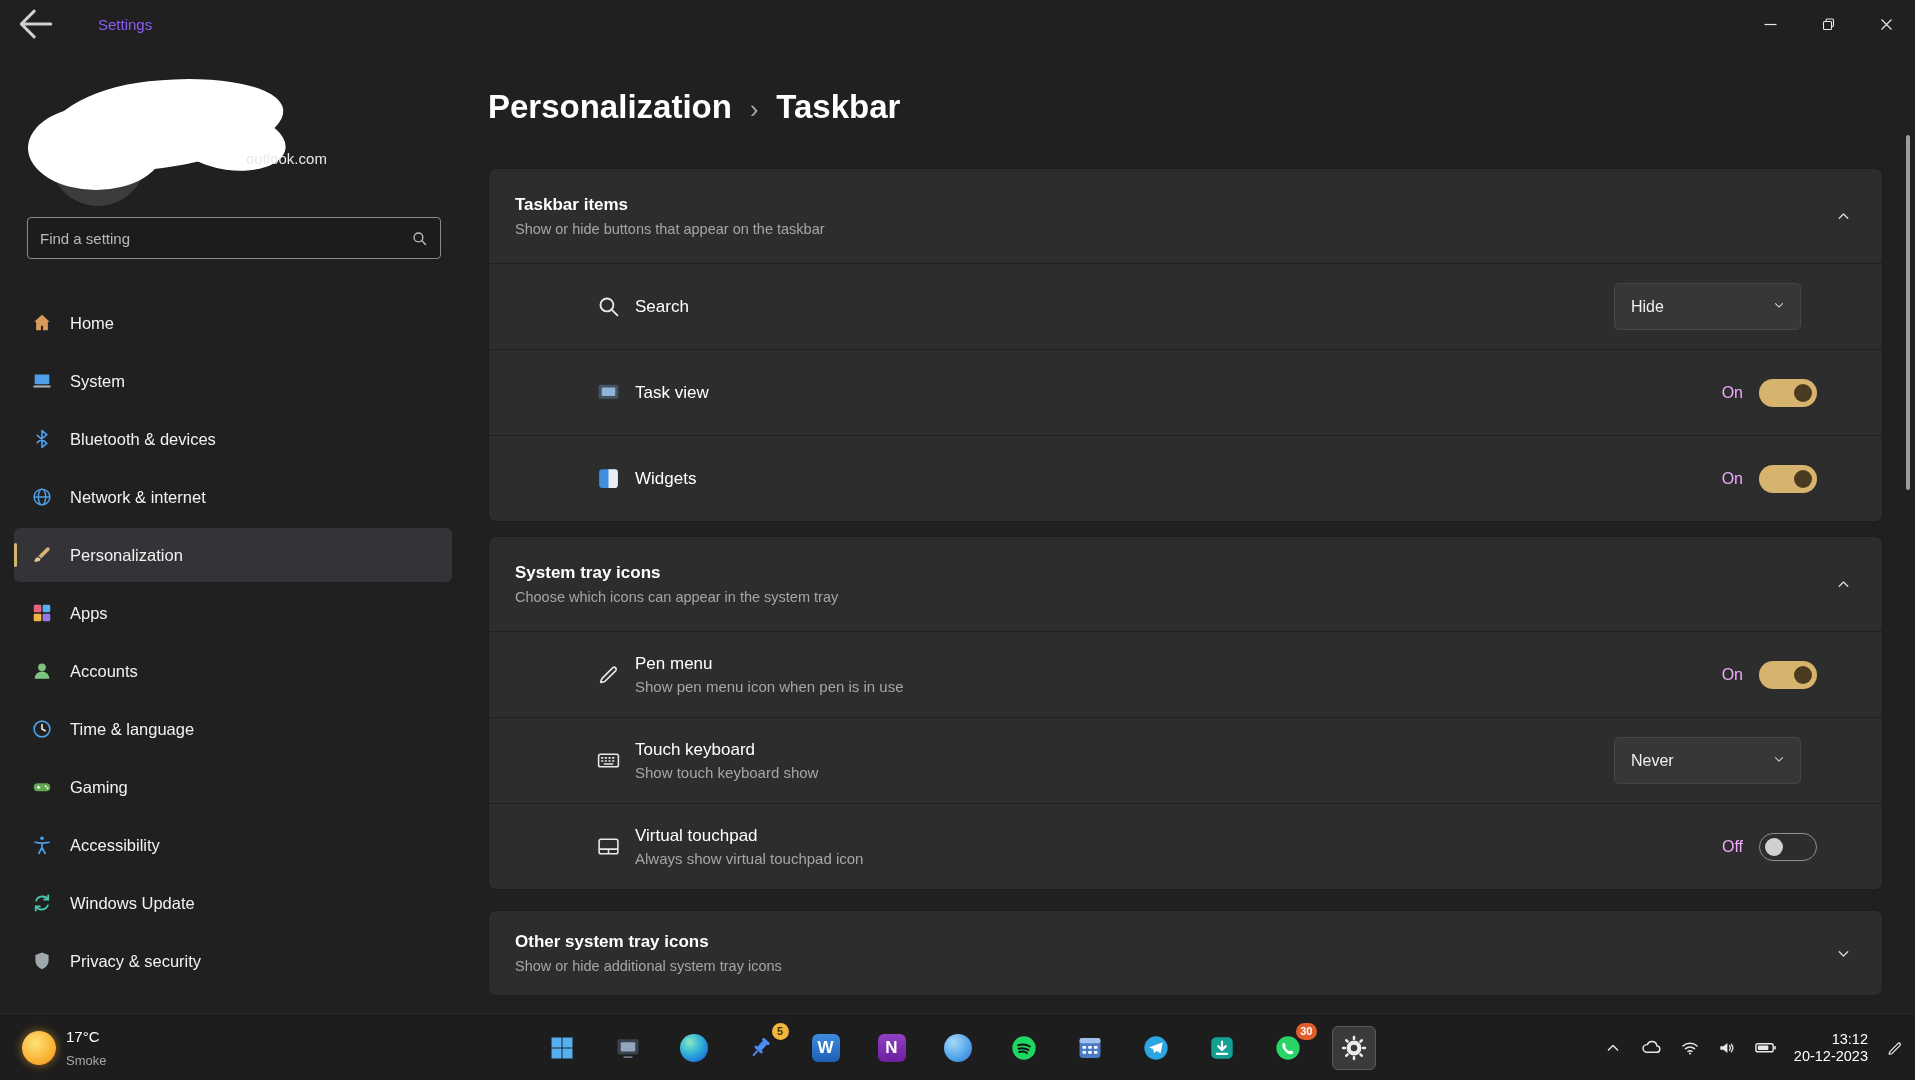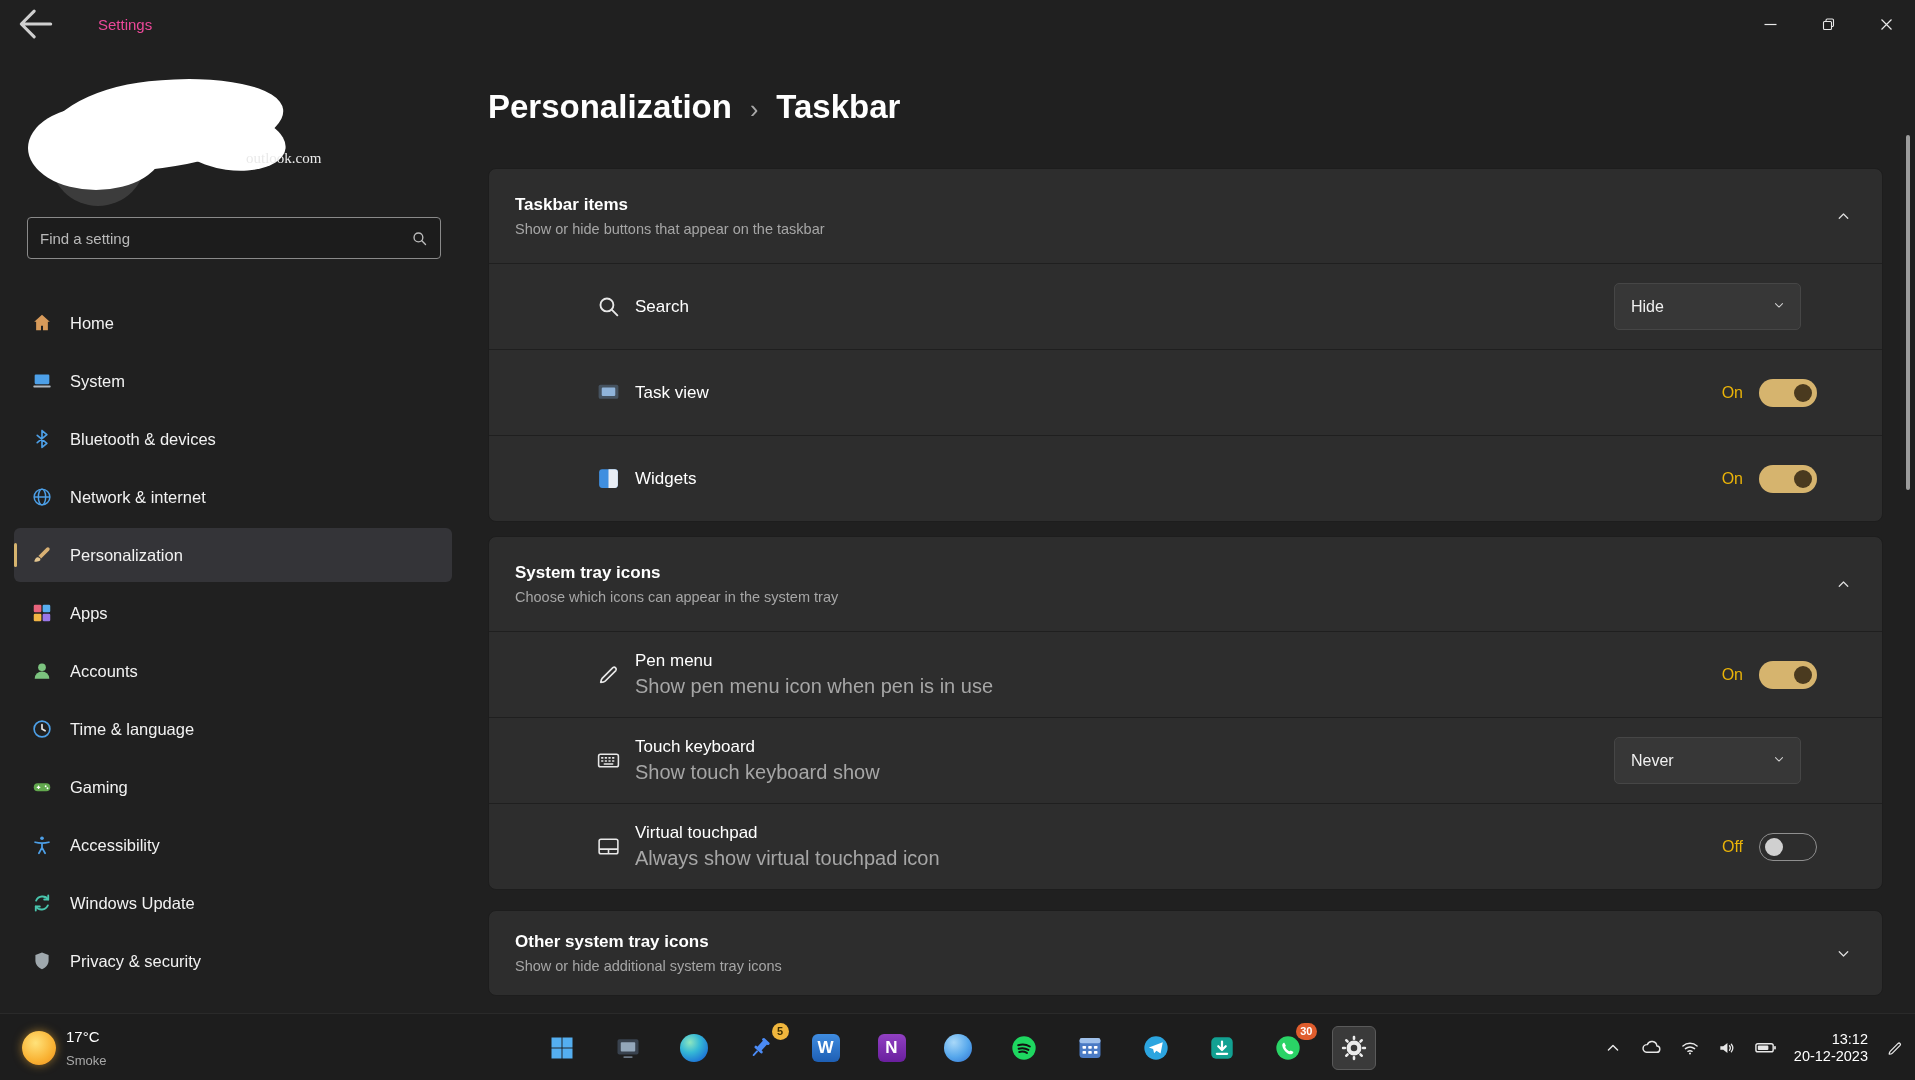--- a/index.html
+++ b/index.html
@@ -3,32 +3,32 @@
 <meta charset="utf-8">
 <style>
   * { margin:0; padding:0; box-sizing:border-box; }
   html,body { width:1915px; height:1080px; }
   body { font-family:"Liberation Sans", sans-serif; background:#202020; color:#fff; overflow:hidden; }
   .screen { position:relative; width:1915px; height:1080px; background:#202020; overflow:hidden; }
 
   
   .titlebar { position:absolute; top:0; left:0; right:0; height:48px; display:flex; align-items:center; }
   .back-btn { width:44px; height:38px; margin-left:14px; display:flex; align-items:center; justify-content:center; border-radius:5px; }
-  .tb-title { margin-left:40px; font-size:15px; font-weight:500; color:#ec4899; }
+  .tb-title { margin-left:40px; font-size:15px; font-weight:500; color:#8b5cf6; }
   .win-controls { margin-left:auto; display:flex; height:48px; }
   .win-btn { width:58px; height:48px; display:flex; align-items:center; justify-content:center; }
 
   
   .sidebar { position:absolute; left:0; top:48px; width:466px; bottom:67px; }
   .account { position:absolute; left:24px; top:20px; width:420px; height:140px; }
   .avatar-dark { position:absolute; left:26px; top:42px; width:96px; height:96px; border-radius:50%; background:#3c3c3c; }
   .blob1 { position:absolute; left:18px; top:12px; width:242px; height:88px; background:#fff; border-radius:46% 54% 58% 42% / 62% 48% 52% 38%; transform:rotate(-6deg); }
   .blob2 { position:absolute; left:4px; top:38px; width:136px; height:84px; background:#fff; border-radius:50%; }
   .blob3 { position:absolute; left:150px; top:44px; width:112px; height:58px; background:#fff; border-radius:50%; transform:rotate(8deg); }
-  .account-email { position:absolute; left:222px; top:82px; font-size:15px; color:#eaeaea;font-family:Liberation Serif, serif; }
+  .account-email { position:absolute; left:222px; top:82px; font-size:15px; color:#eaeaea; }
 
   .search-box { position:absolute; left:27px; top:169px; width:414px; height:42px; background:#1c1c1c; border:1px solid #8a8a8a; border-radius:4px; display:flex; align-items:center; padding:0 12px; }
   .search-box input { flex:1; background:transparent; border:none; outline:none; color:#e8e8e8; font-size:15px; font-family:"Liberation Sans", sans-serif; }
   .search-box input::placeholder { color:#b9b9b9; }
 
   .nav { position:absolute; left:14px; top:248px; width:438px; }
   .nav-item { position:relative; height:54px; margin-bottom:4px; display:flex; align-items:center; padding-left:16px; border-radius:6px; }
   .nav-item.selected { background:#343438; }
   .nav-item.selected::before { content:""; position:absolute; left:0; top:50%; transform:translateY(-50%); width:3px; height:24px; border-radius:2px; background:#d6b46e; }
   .nav-icon { width:24px; height:24px; display:flex; align-items:center; justify-content:center; }
@@ -46,28 +46,28 @@
   .card-header { height:94px; display:flex; align-items:center; justify-content:space-between; padding:0 30px 0 26px;gap:48px; }
   .sec-title { font-size:17px; font-weight:600; color:#fff; }
   .sec-sub { font-size:14.5px; color:#a6a6a6; margin-top:6px; }
   .chev { width:18px; height:18px; display:flex; align-items:center; justify-content:center; }
   .chev svg { width:17px; height:17px; }
 
   .row { height:86px; border-top:1px solid #1f1f1f; display:flex; align-items:center; padding-left:106px; }
   .row-icon { width:26px; height:26px; margin-right:14px; display:flex; align-items:center; justify-content:center; }
   .row-icon svg { width:25px; height:25px; }
   .row-label { font-size:17px; color:#fff; }
-  .row-desc { font-size:20px; color:#a6a6a6; margin-top:4px; }
+  .row-desc { font-size:15px; color:#a6a6a6; margin-top:4px; }
 
   .dropdown { margin-left:auto; margin-right:81px; min-width:187px; height:47px; background:#373737; border:1px solid #464646; border-radius:5px; display:flex; align-items:center; justify-content:space-between; padding:0 14px 0 16px; }
   .dd-value { font-size:16px; color:#f0f0f0; }
   .dd-chev svg { width:14px; height:14px; }
 
   .toggle-wrap { margin-left:auto; margin-right:65px; display:flex; align-items:center; }
-  .toggle-state { font-size:16px; color:#eab308; margin-right:16px; }
+  .toggle-state { font-size:16px; color:#f0abfc; margin-right:16px; }
   .toggle { position:relative; width:58px; height:28px; border-radius:16px; }
   .toggle.on { background:#d6b46e; }
   .toggle.on .knob { position:absolute; right:5px; top:5px; width:18px; height:18px; border-radius:50%; background:#4a3a1f; }
   .toggle.off { background:transparent; border:1px solid #8f8f8f; }
   .toggle.off .knob { position:absolute; left:5px; top:4px; width:18px; height:18px; border-radius:50%; background:#d0d0d0; }
 
   .scrollbar-thumb { position:absolute; right:5px; top:135px; width:4px; height:355px; background:#9c9c9c; border-radius:2px; }
 
   
   .taskbar { position:absolute; left:0; right:0; bottom:0; height:67px; background:#1d1d1d; border-top:1px solid rgba(255,255,255,0.06);padding-left:19px; }

